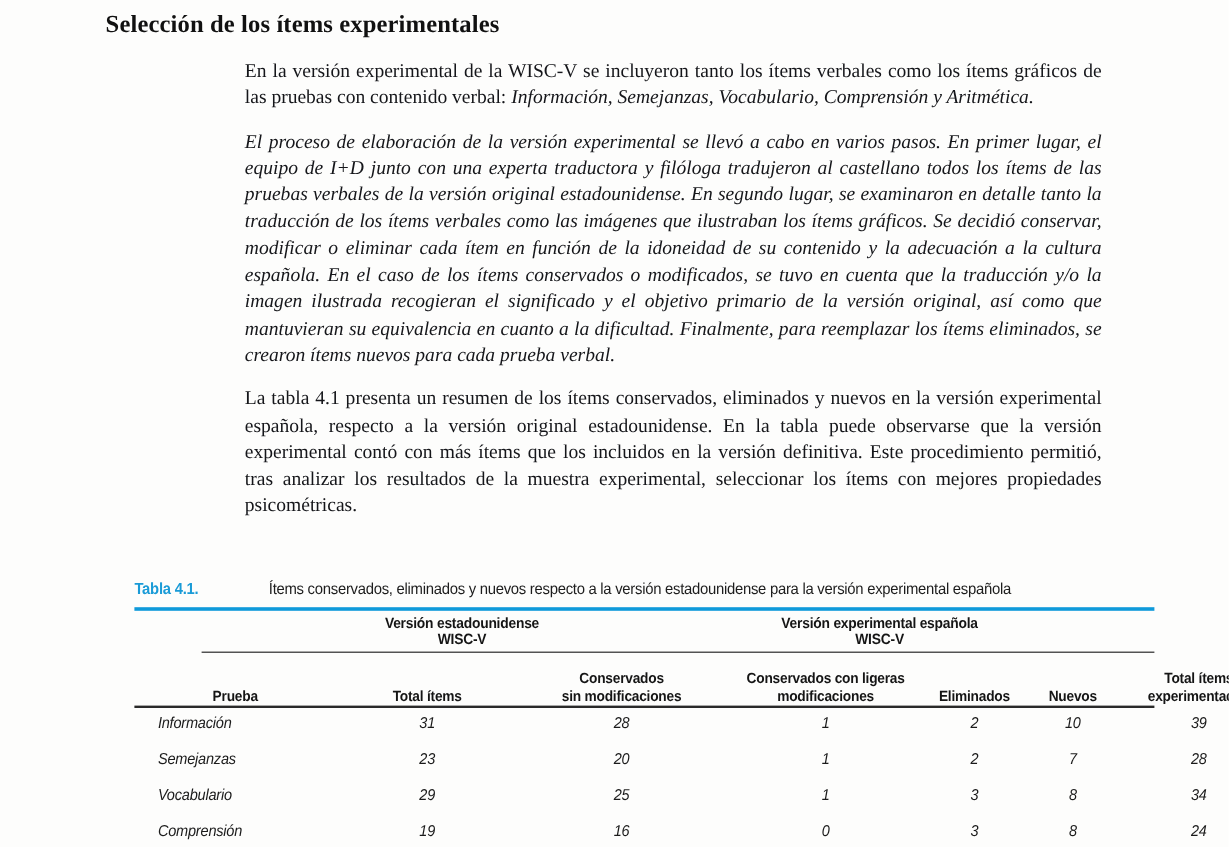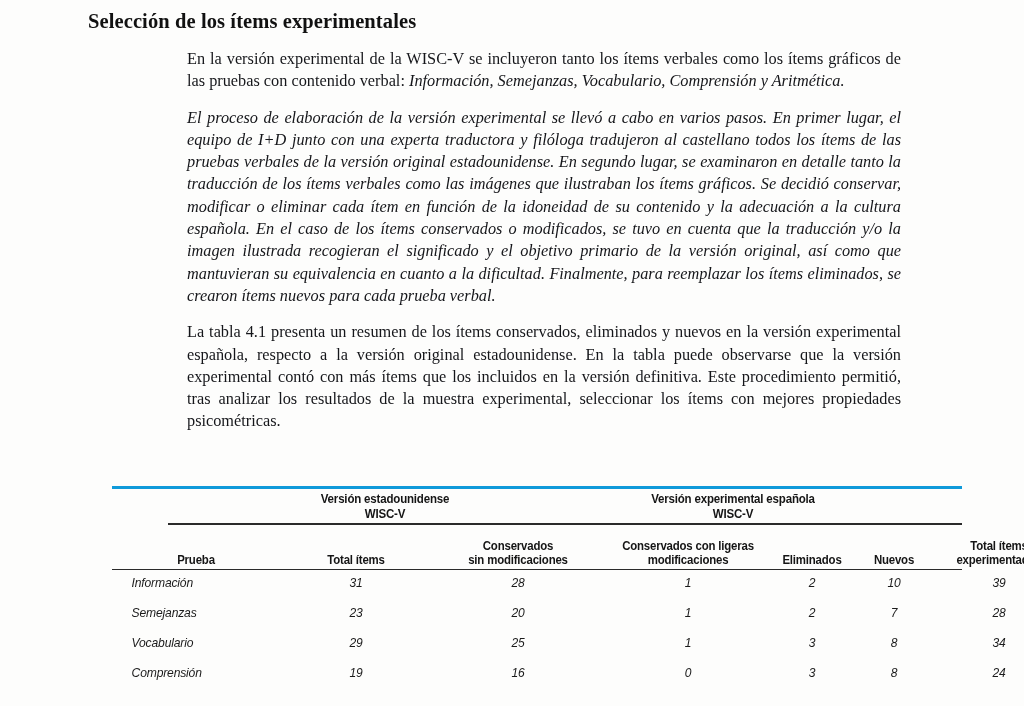--- a/index.html
+++ b/index.html
@@ -33,21 +33,21 @@
     font-weight: bold;
     font-size: 20.5px;
     letter-spacing: 0.1px;
     color: #111;
     text-align: right;
   }
 
   
   .body-col {
     position: absolute;
-    left: 187px;
+    left: 204px;
     top: 48px;
     width: 714px;
   }
   .para {
     font-size: 16.3px;
     line-height: 22.3px;
     text-align: justify;
     text-justify: inter-word;
     margin: 0 0 14px 0;
     color: #15161a;
@@ -195,20 +195,24 @@
     </p>
 
     <p class="para">
       <span>La tabla 4.1 presenta un resumen de los ítems conservados, eliminados y nuevos en la versión experimental española, respecto a la versión original estadounidense. En la tabla puede observarse que la versión experimental contó con más ítems que los incluidos en la versión definitiva. Este procedimiento permitió, tras analizar los resultados de la muestra experimental, seleccionar los ítems con mejores propiedades psicométricas.</span>
     </p>
 
   </div>
 
   <div class="table-block">
 
+    <div class="caption-row">
+      <div class="caption-label">Tabla 4.1.</div>
+      <div class="caption-text">Ítems conservados, eliminados y nuevos respecto a la versión estadounidense para la versión experimental española</div>
+    </div>
 
     <div class="rule-blue"></div>
 
     <div class="group-head">
       <div class="group-cell group-us">
         <div>Versión estadounidense</div>
         <div>WISC-V</div>
       </div>
       <div class="group-cell group-es">
         <div>Versión experimental española</div>

